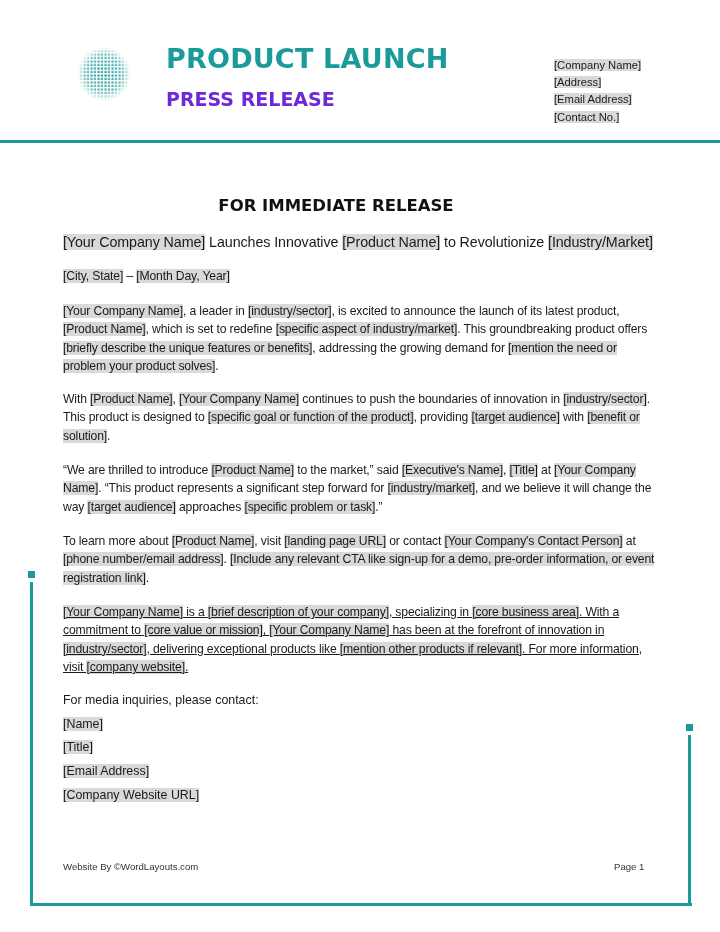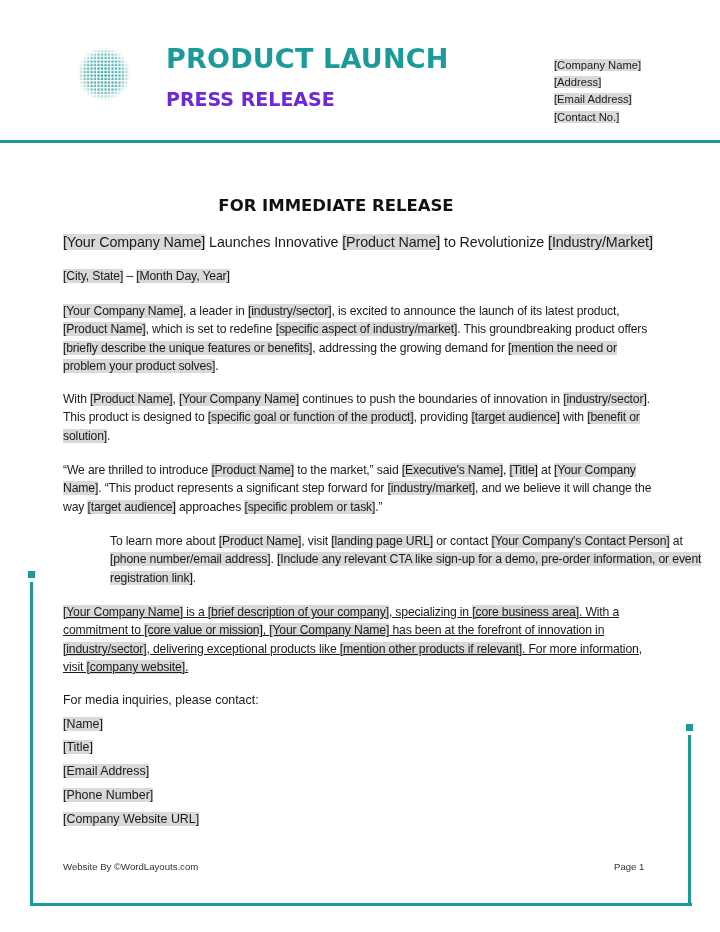--- a/index.html
+++ b/index.html
@@ -20,21 +20,21 @@
   .hline { position:absolute; height:3px; background:#1a9a98; }
 
   
   .release-title { position:absolute; left:0; width:672px; top:196px; text-align:center; font-family:"DejaVu Sans", sans-serif; font-weight:bold; font-size:16.5px; color:#111; }
   .headline { position:absolute; left:63px; top:234px; font-size:14.3px; letter-spacing:-0.1px; white-space:nowrap; }
   .content { position:absolute; left:63px; width:594px; font-size:12.2px; line-height:18.3px; letter-spacing:-0.15px; }
   .dateline { top:267px; }
   .p1 { top:302px; }
   .p2 { top:390px; }
   .p3 { top:461px; }
-  .p4 { top:532px;margin-left:47px; }
+  .p4 { top:532px; }
   .p5 { top:603px;text-decoration:underline; }
   .media { position:absolute; left:63px; top:689px; font-size:12.4px; line-height:23.7px; }
   .media div { display:block; }
 
   
   .footer-left { position:absolute; left:63px; top:861px; font-size:9.6px; color:#333; }
   .footer-right { position:absolute; left:614px; top:861px; font-size:9.6px; color:#333; }
 </style>
 </head>
 <body>
@@ -88,18 +88,17 @@
 
 <div class="content p4"><span>To learn more about </span><span class="hl">[Product Name]</span><span>, visit </span><span class="hl">[landing page URL]</span><span> or contact </span><span class="hl">[Your Company's Contact Person]</span><span> at </span><span class="hl">[phone number/email address]</span><span>. </span><span class="hl">[Include any relevant CTA like sign-up for a demo, pre-order information, or event registration link]</span><span>.</span></div>
 
 <div class="content p5"><span class="hl">[Your Company Name]</span><span> is a </span><span class="hl">[brief description of your company]</span><span>, specializing in </span><span class="hl">[core business area]</span><span>. With a commitment to </span><span class="hl">[core value or mission]</span><span>, </span><span class="hl">[Your Company Name]</span><span> has been at the forefront of innovation in </span><span class="hl">[industry/sector]</span><span>, delivering exceptional products like </span><span class="hl">[mention other products if relevant]</span><span>. For more information, visit </span><span class="hl">[company website]</span><span>.</span></div>
 
 <div class="media">
   <div>For media inquiries, please contact:</div>
   <div><span class="hl">[Name]</span></div>
   <div><span class="hl">[Title]</span></div>
   <div><span class="hl">[Email Address]</span></div>
-  <div><span class="hl">[Phone Number]</span></div>
   <div><span class="hl">[Company Website URL]</span></div>
 </div>
 
 <div class="footer-left">Website By ©WordLayouts.com</div>
 <div class="footer-right">Page 1</div>
 
 </body></html>

